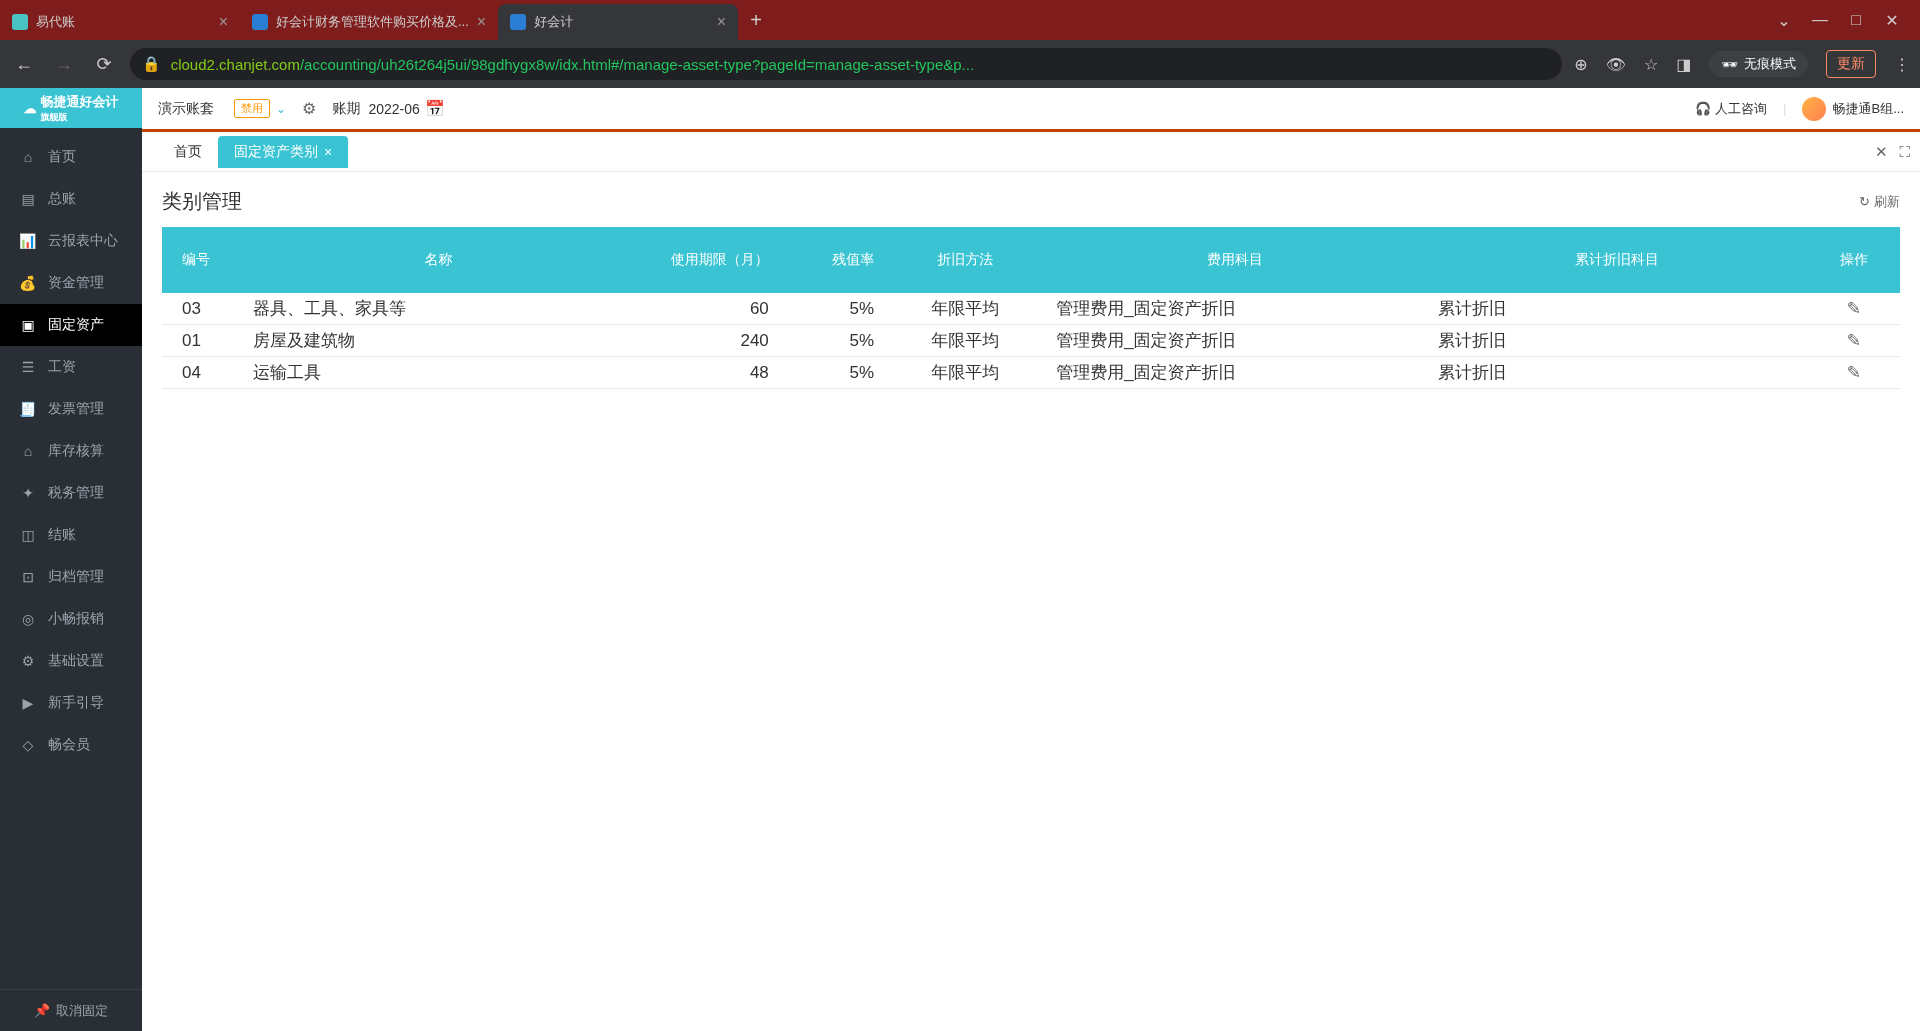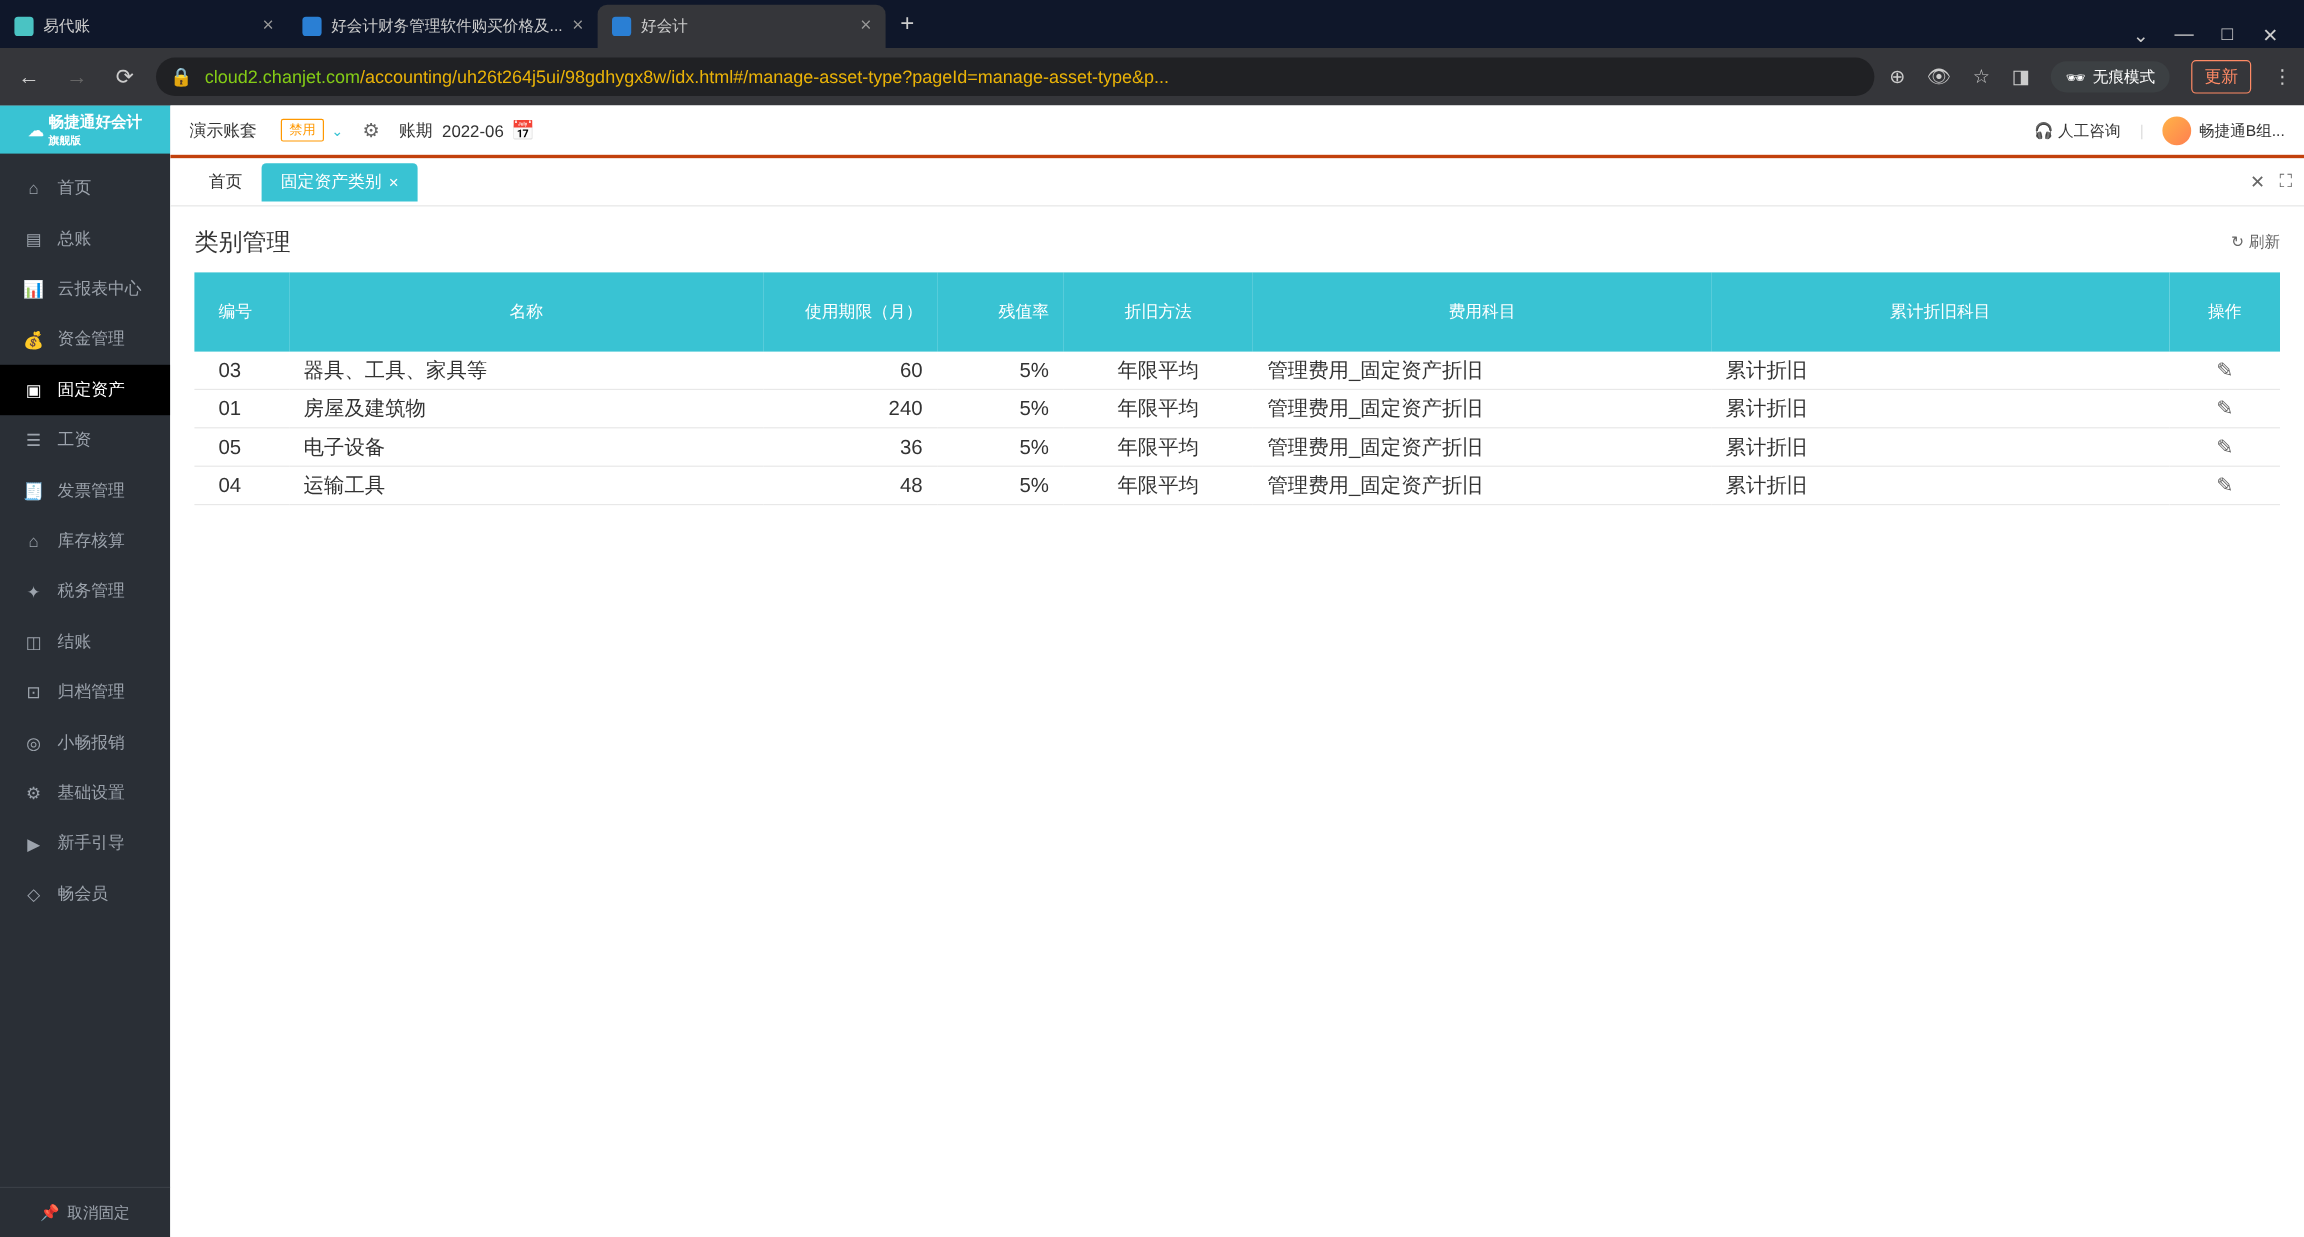--- a/index.html
+++ b/index.html
@@ -1,37 +1,37 @@
 <!DOCTYPE html>
 <html><head>
   <meta charset="utf-8">
   <style>
     * { margin: 0; padding: 0; box-sizing: border-box; font-family: "Microsoft YaHei", Arial, sans-serif; }
     body { width: 1920px; height: 1031px; background: #2a2a2a; overflow: hidden; }
     
     
-    .browser-chrome { background: #0f172a; height: 40px; display: flex; align-items: flex-end; }
+    .browser-chrome { background: #7f1d1d; height: 40px; display: flex; align-items: center; }
     .tabs-row { display: flex; align-items: center; height: 40px; flex: 1; }
     .browser-tab { display: flex; align-items: center; height: 36px; padding: 0 12px; color: #ccc; font-size: 13px; margin-top: 4px; border-radius: 8px 8px 0 0; min-width: 240px; position: relative; }
     .browser-tab.active { background: #35363a; }
     .tab-favicon { width: 16px; height: 16px; margin-right: 8px; border-radius: 3px; display: inline-block; }
     .tab-title { flex: 1; overflow: hidden; text-overflow: ellipsis; white-space: nowrap; }
     .tab-close { margin-left: 8px; color: #999; font-size: 16px; cursor: pointer; }
     .new-tab { color: #ccc; font-size: 20px; padding: 0 12px; cursor: pointer; }
     .window-controls { display: flex; gap: 20px; padding: 0 20px; color: #ccc; }
     .win-ctrl { width: 16px; text-align: center; cursor: pointer; }
     
     .addr-bar { background: #35363a; height: 48px; display: flex; align-items: center; padding: 0 10px; gap: 12px; }
     .nav-btn { color: #ccc; font-size: 18px; cursor: pointer; width: 28px; text-align: center; }
     .nav-btn.disabled { color: #666; }
     .url-box { flex: 1; display: flex; align-items: center; background: #202124; border-radius: 20px; height: 32px; padding: 0 12px; color: #ccc; font-size: 15px; }
     .lock-icon { margin-right: 10px; color: #ccc; }
     .url-text { flex: 1; overflow: hidden; text-overflow: ellipsis; white-space: nowrap; }
     .url-domain { color: #84cc16; }
-    .url-path { color: #eab308; }
+    .url-path { color: #22c55e; }
     .addr-icons { display: flex; gap: 18px; align-items: center; color: #ccc; }
     .incognito-badge { display: flex; align-items: center; gap: 6px; background: #3c4043; padding: 4px 12px; border-radius: 16px; color: #fff; font-size: 13px; }
     .update-btn { color: #ff8a65; font-size: 14px; border: 1px solid #ff8a65; padding: 4px 10px; border-radius: 4px; cursor: pointer; }
     
     
     .app { height: 943px; display: flex; background: #fff; }
     
     
     .sidebar { width: 142px; background: #2a2f36; color: #9ca3ac; display: flex; flex-direction: column; }
     .logo-area { height: 40px; background: #39c3d3; display: flex; align-items: center; justify-content: center; color: #fff; font-size: 13px; font-weight: bold; gap: 4px; }
@@ -295,30 +295,20 @@
               <td class="col-code">01</td>
               <td>房屋及建筑物</td>
               <td class="right">240</td>
               <td class="right">5%</td>
               <td class="center">年限平均</td>
               <td>管理费用_固定资产折旧</td>
               <td>累计折旧</td>
               <td class="center"><span class="edit-icon">✎</span></td>
             </tr>
             <tr>
-              <td class="col-code">05</td>
-              <td>电子设备</td>
-              <td class="right">36</td>
-              <td class="right">5%</td>
-              <td class="center">年限平均</td>
-              <td>管理费用_固定资产折旧</td>
-              <td>累计折旧</td>
-              <td class="center"><span class="edit-icon">✎</span></td>
-            </tr>
-            <tr>
               <td class="col-code">04</td>
               <td>运输工具</td>
               <td class="right">48</td>
               <td class="right">5%</td>
               <td class="center">年限平均</td>
               <td>管理费用_固定资产折旧</td>
               <td>累计折旧</td>
               <td class="center"><span class="edit-icon">✎</span></td>
             </tr>
           </tbody>

